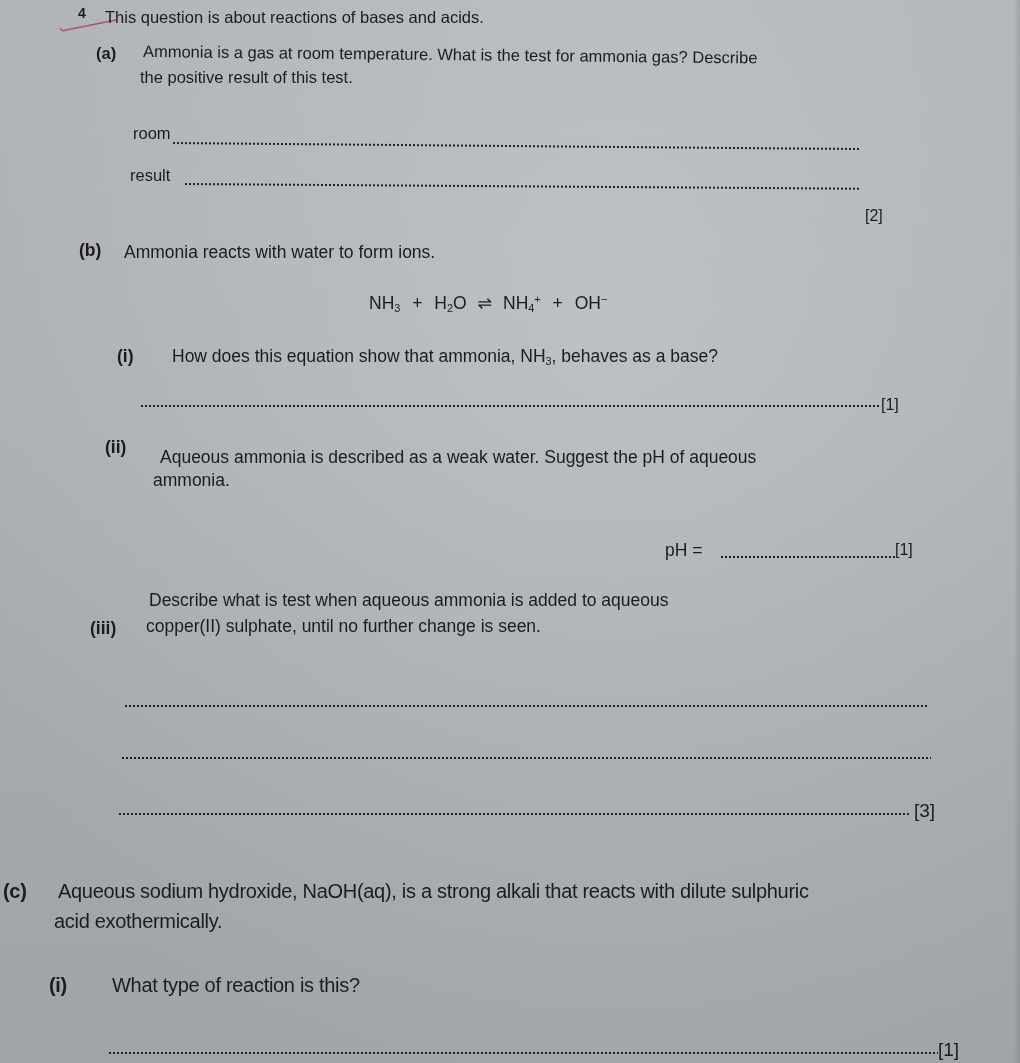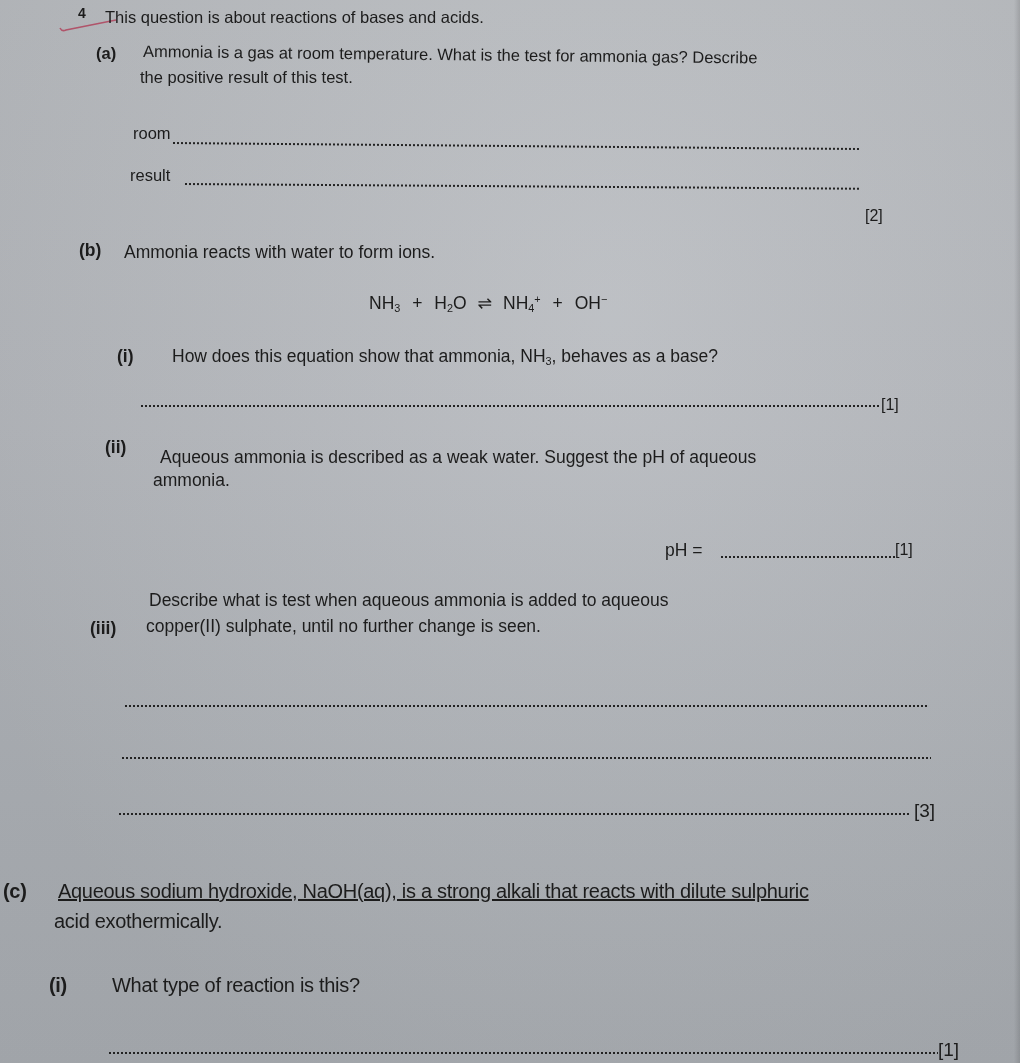--- a/index.html
+++ b/index.html
@@ -91,19 +91,19 @@
 <span class="abs txt-lg label" style="left:90px; top:590px;margin-top:28px;">(iii)</span>
 <span class="abs txt-lg" style="left:149px; top:590px;">Describe what is test when aqueous ammonia is added to aqueous</span>
 <span class="abs txt-lg" style="left:146px; top:616px;">copper(II) sulphate, until no further change is seen.</span>
 
 <div class="dots" style="left:124px; top:705px; width:805px;"></div>
 <div class="dots" style="left:121px; top:757px; width:810px;"></div>
 <div class="dots" style="left:118px; top:813px; width:792px;"></div>
 <span class="abs marks-lg" style="left:914px; top:800px;">[3]</span>
 
 <span class="abs txt-xl label" style="left:3px; top:880px;">(c)</span>
-<span class="abs txt-xl" style="left:58px; top:880px;text-decoration:underline;">Aqueous sodium hydroxide, NaOH(aq), is a strong alkali that reacts with dilute sulphuric</span>
+<span class="abs txt-xl" style="left:58px; top:880px;">Aqueous sodium hydroxide, NaOH(aq), is a strong alkali that reacts with dilute sulphuric</span>
 <span class="abs txt-xl" style="left:54px; top:910px;">acid exothermically.</span>
 
 <span class="abs txt-xl label" style="left:49px; top:974px;">(i)</span>
 <span class="abs txt-xl" style="left:112px; top:974px;text-align:right;">What type of reaction is this?</span>
 <div class="dots" style="left:108px; top:1052px; width:830px;"></div>
 <span class="abs marks-lg" style="left:938px; top:1039px;">[1]</span>
 
 </body></html>

